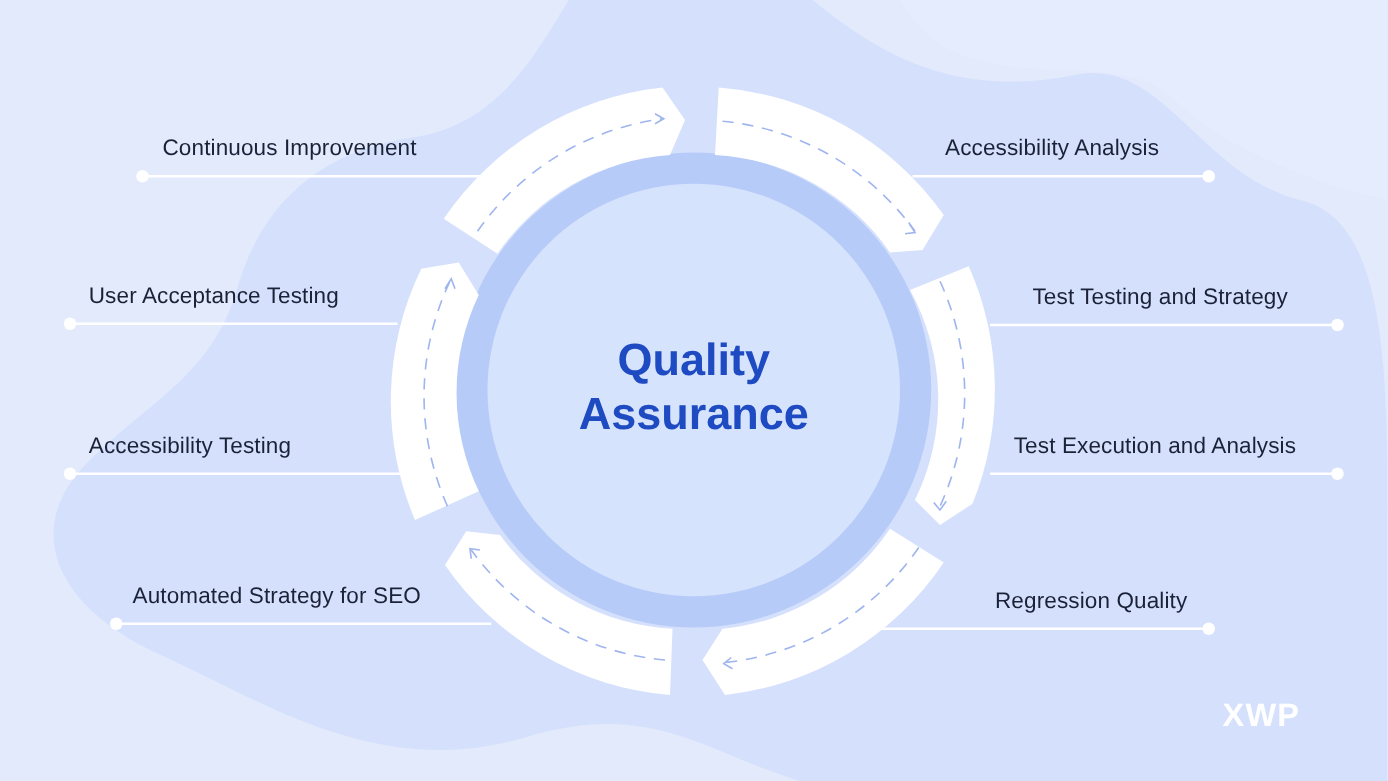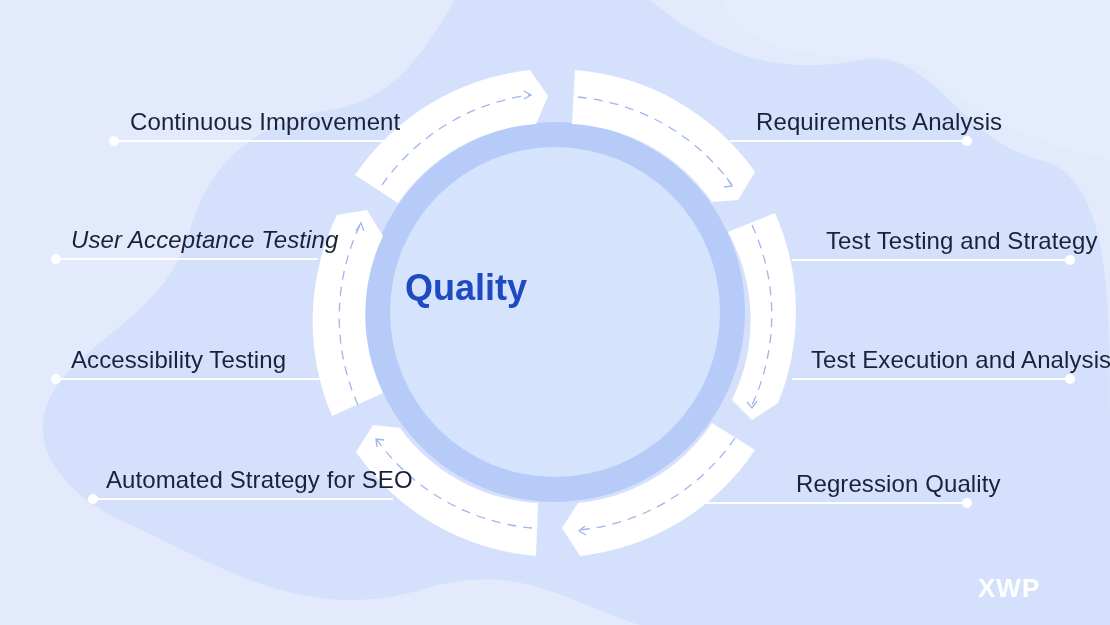--- a/index.html
+++ b/index.html
@@ -1,22 +1,22 @@
 <!DOCTYPE html>
 <html><head>
 <meta charset="utf-8">
 <style>
   html,body{margin:0;padding:0;}
   body{width:1110px;height:625px;overflow:hidden;background:#e2eafc;position:relative;font-family:"Liberation Sans","DejaVu Sans",sans-serif;}
   .bg{position:absolute;left:0;top:0;width:1110px;height:625px;}
-  .label{position:absolute;font-size:24px;color:#1b2238;white-space:nowrap;letter-spacing:0.1px;}
+  .label{position:absolute;font-size:18px;color:#1b2238;white-space:nowrap;letter-spacing:0.1px;}
   .line{position:absolute;height:2px;background:#ffffff;}
   .dot{position:absolute;width:10px;height:10px;border-radius:50%;background:#ffffff;}
-  .title{position:absolute;left:405px;top:266px;width:300px;color:#1e4ac2;font-weight:bold;font-size:36px;line-height:43px;}
-  .logo{position:absolute;left:978px;top:573px;color:#ffffff;font-weight:bold;font-size:26px;letter-spacing:1px;}
+  .title{position:absolute;left:405px;top:266px;width:300px;text-align:center;color:#1e4ac2;font-weight:bold;font-size:36px;line-height:43px;}
+  .logo{position:absolute;left:978px;top:557px;color:#ffffff;font-weight:bold;font-size:26px;letter-spacing:1px;}
 </style>
 </head>
 <body>
 
 <svg class="bg" viewBox="0 0 1110 625" xmlns="http://www.w3.org/2000/svg">
 
   <path d="M455 0 L650 0 C700 40 760 80 860 60 C930 45 960 140 1040 160 C1110 175 1110 300 1110 420 L1110 625 L640 625 C560 600 520 560 420 590 C300 625 210 560 120 520 C40 480 20 420 70 370 C120 320 170 300 190 230 C210 160 260 120 330 110 C400 100 430 40 455 0 Z" fill="#d5e1fc"></path>
   <path d="M720 0 L1110 0 L1110 160 C1060 150 980 120 940 80 C900 40 820 70 760 40 C740 30 730 15 720 0 Z" fill="#e4ecfd"></path>
 
   <circle cx="555" cy="312" r="190" fill="#b7cbf9"></circle>
@@ -47,45 +47,46 @@
     <path d="M747 402 L752 408 L757 401"></path>
     <path d="M585 526 L579 531 L586 535"></path>
     <path d="M377 447 L376 439 L384 440"></path>
     <path d="M356 231 L361 223 L364 231"></path>
     <path d="M524 91 L531 95 L524 99"></path>
   </g>
 </svg>
 
 <div class="title">
   <div>Quality</div>
+  <div>Assurance</div>
 </div>
 
 <div>
   <div class="label" style="left:130px;top:108px;">Continuous Improvement</div>
   <div class="line" style="left:114px;top:140px;width:270px;"></div>
   <div class="dot" style="left:109px;top:136px;"></div>
 </div>
 <div>
-  <div class="label" style="left:71px;top:226px;font-style:italic;">User Acceptance Testing</div>
+  <div class="label" style="left:71px;top:226px;">User Acceptance Testing</div>
   <div class="line" style="left:56px;top:258px;width:262px;"></div>
   <div class="dot" style="left:51px;top:254px;"></div>
 </div>
 <div>
   <div class="label" style="left:71px;top:346px;">Accessibility Testing</div>
   <div class="line" style="left:56px;top:378px;width:264px;"></div>
   <div class="dot" style="left:51px;top:374px;"></div>
 </div>
 <div>
   <div class="label" style="left:106px;top:466px;">Automated Strategy for SEO</div>
   <div class="line" style="left:93px;top:498px;width:300px;"></div>
   <div class="dot" style="left:88px;top:494px;"></div>
 </div>
 
 <div>
-  <div class="label" style="left:756px;top:108px;">Requirements Analysis</div>
+  <div class="label" style="left:756px;top:108px;">Accessibility Analysis</div>
   <div class="line" style="left:730px;top:140px;width:237px;"></div>
   <div class="dot" style="left:962px;top:136px;"></div>
 </div>
 <div>
   <div class="label" style="left:826px;top:227px;">Test Testing and Strategy</div>
   <div class="line" style="left:792px;top:259px;width:278px;"></div>
   <div class="dot" style="left:1065px;top:255px;"></div>
 </div>
 <div>
   <div class="label" style="left:811px;top:346px;">Test Execution and Analysis</div>

